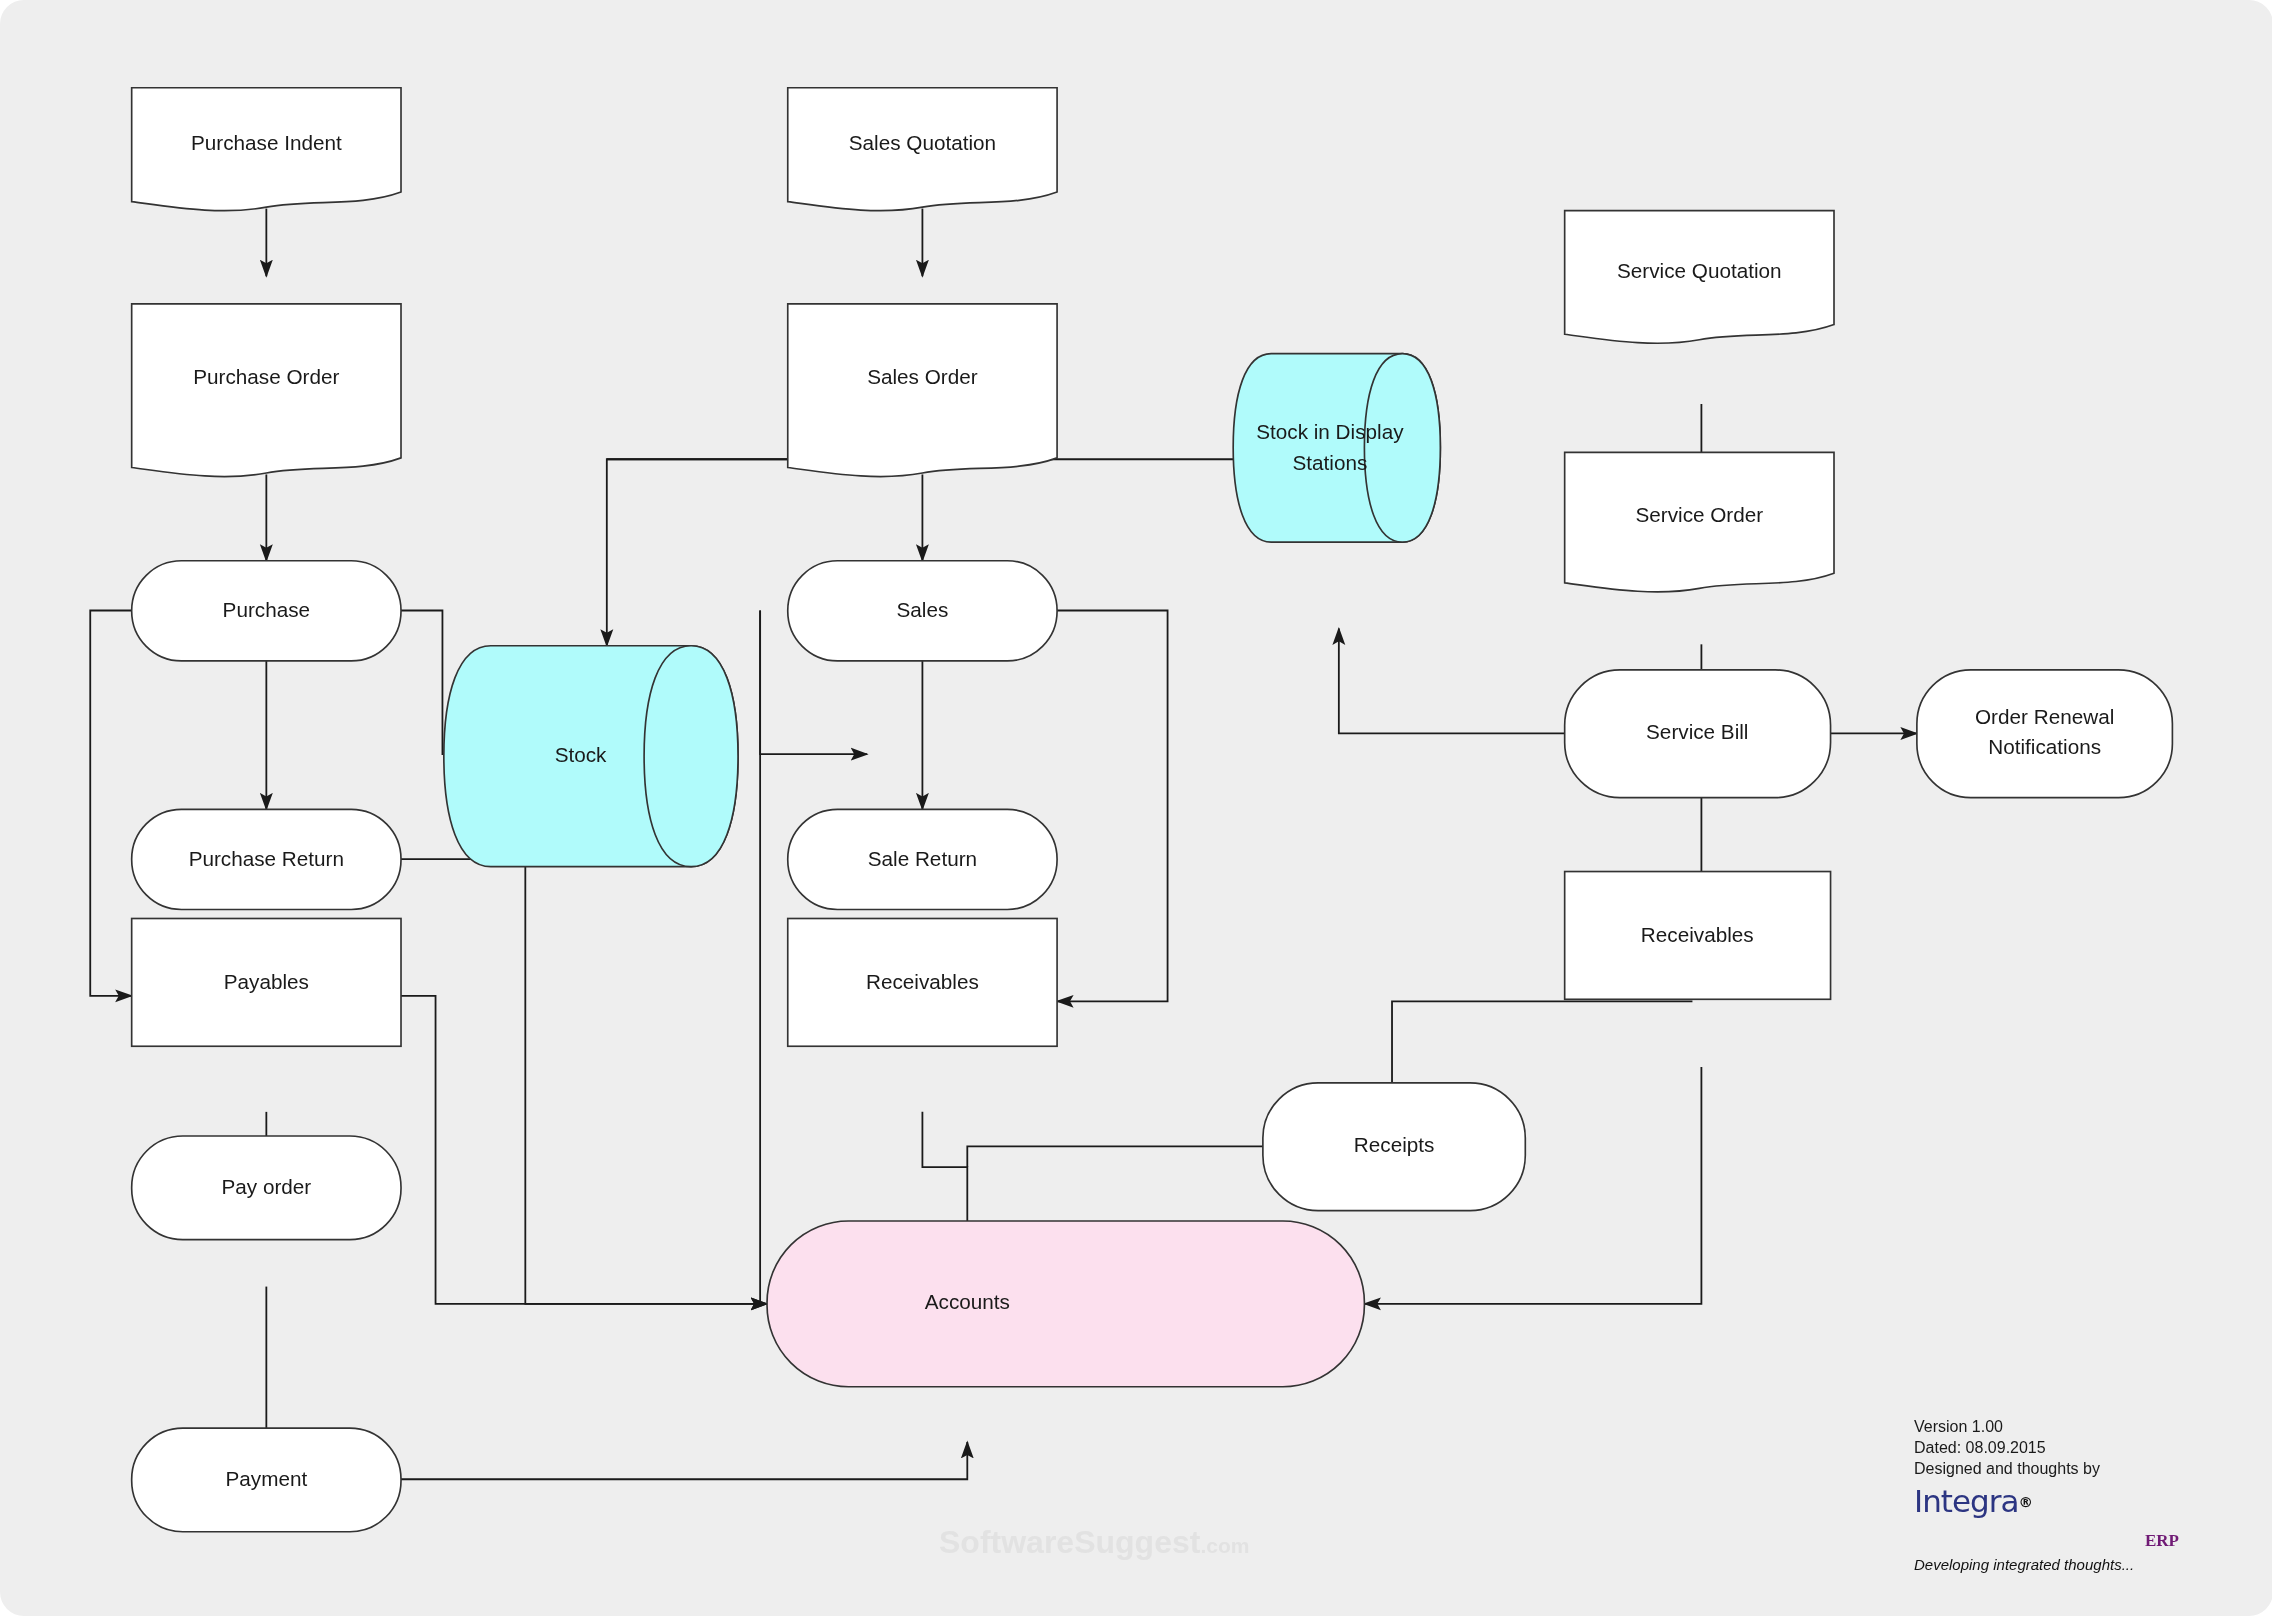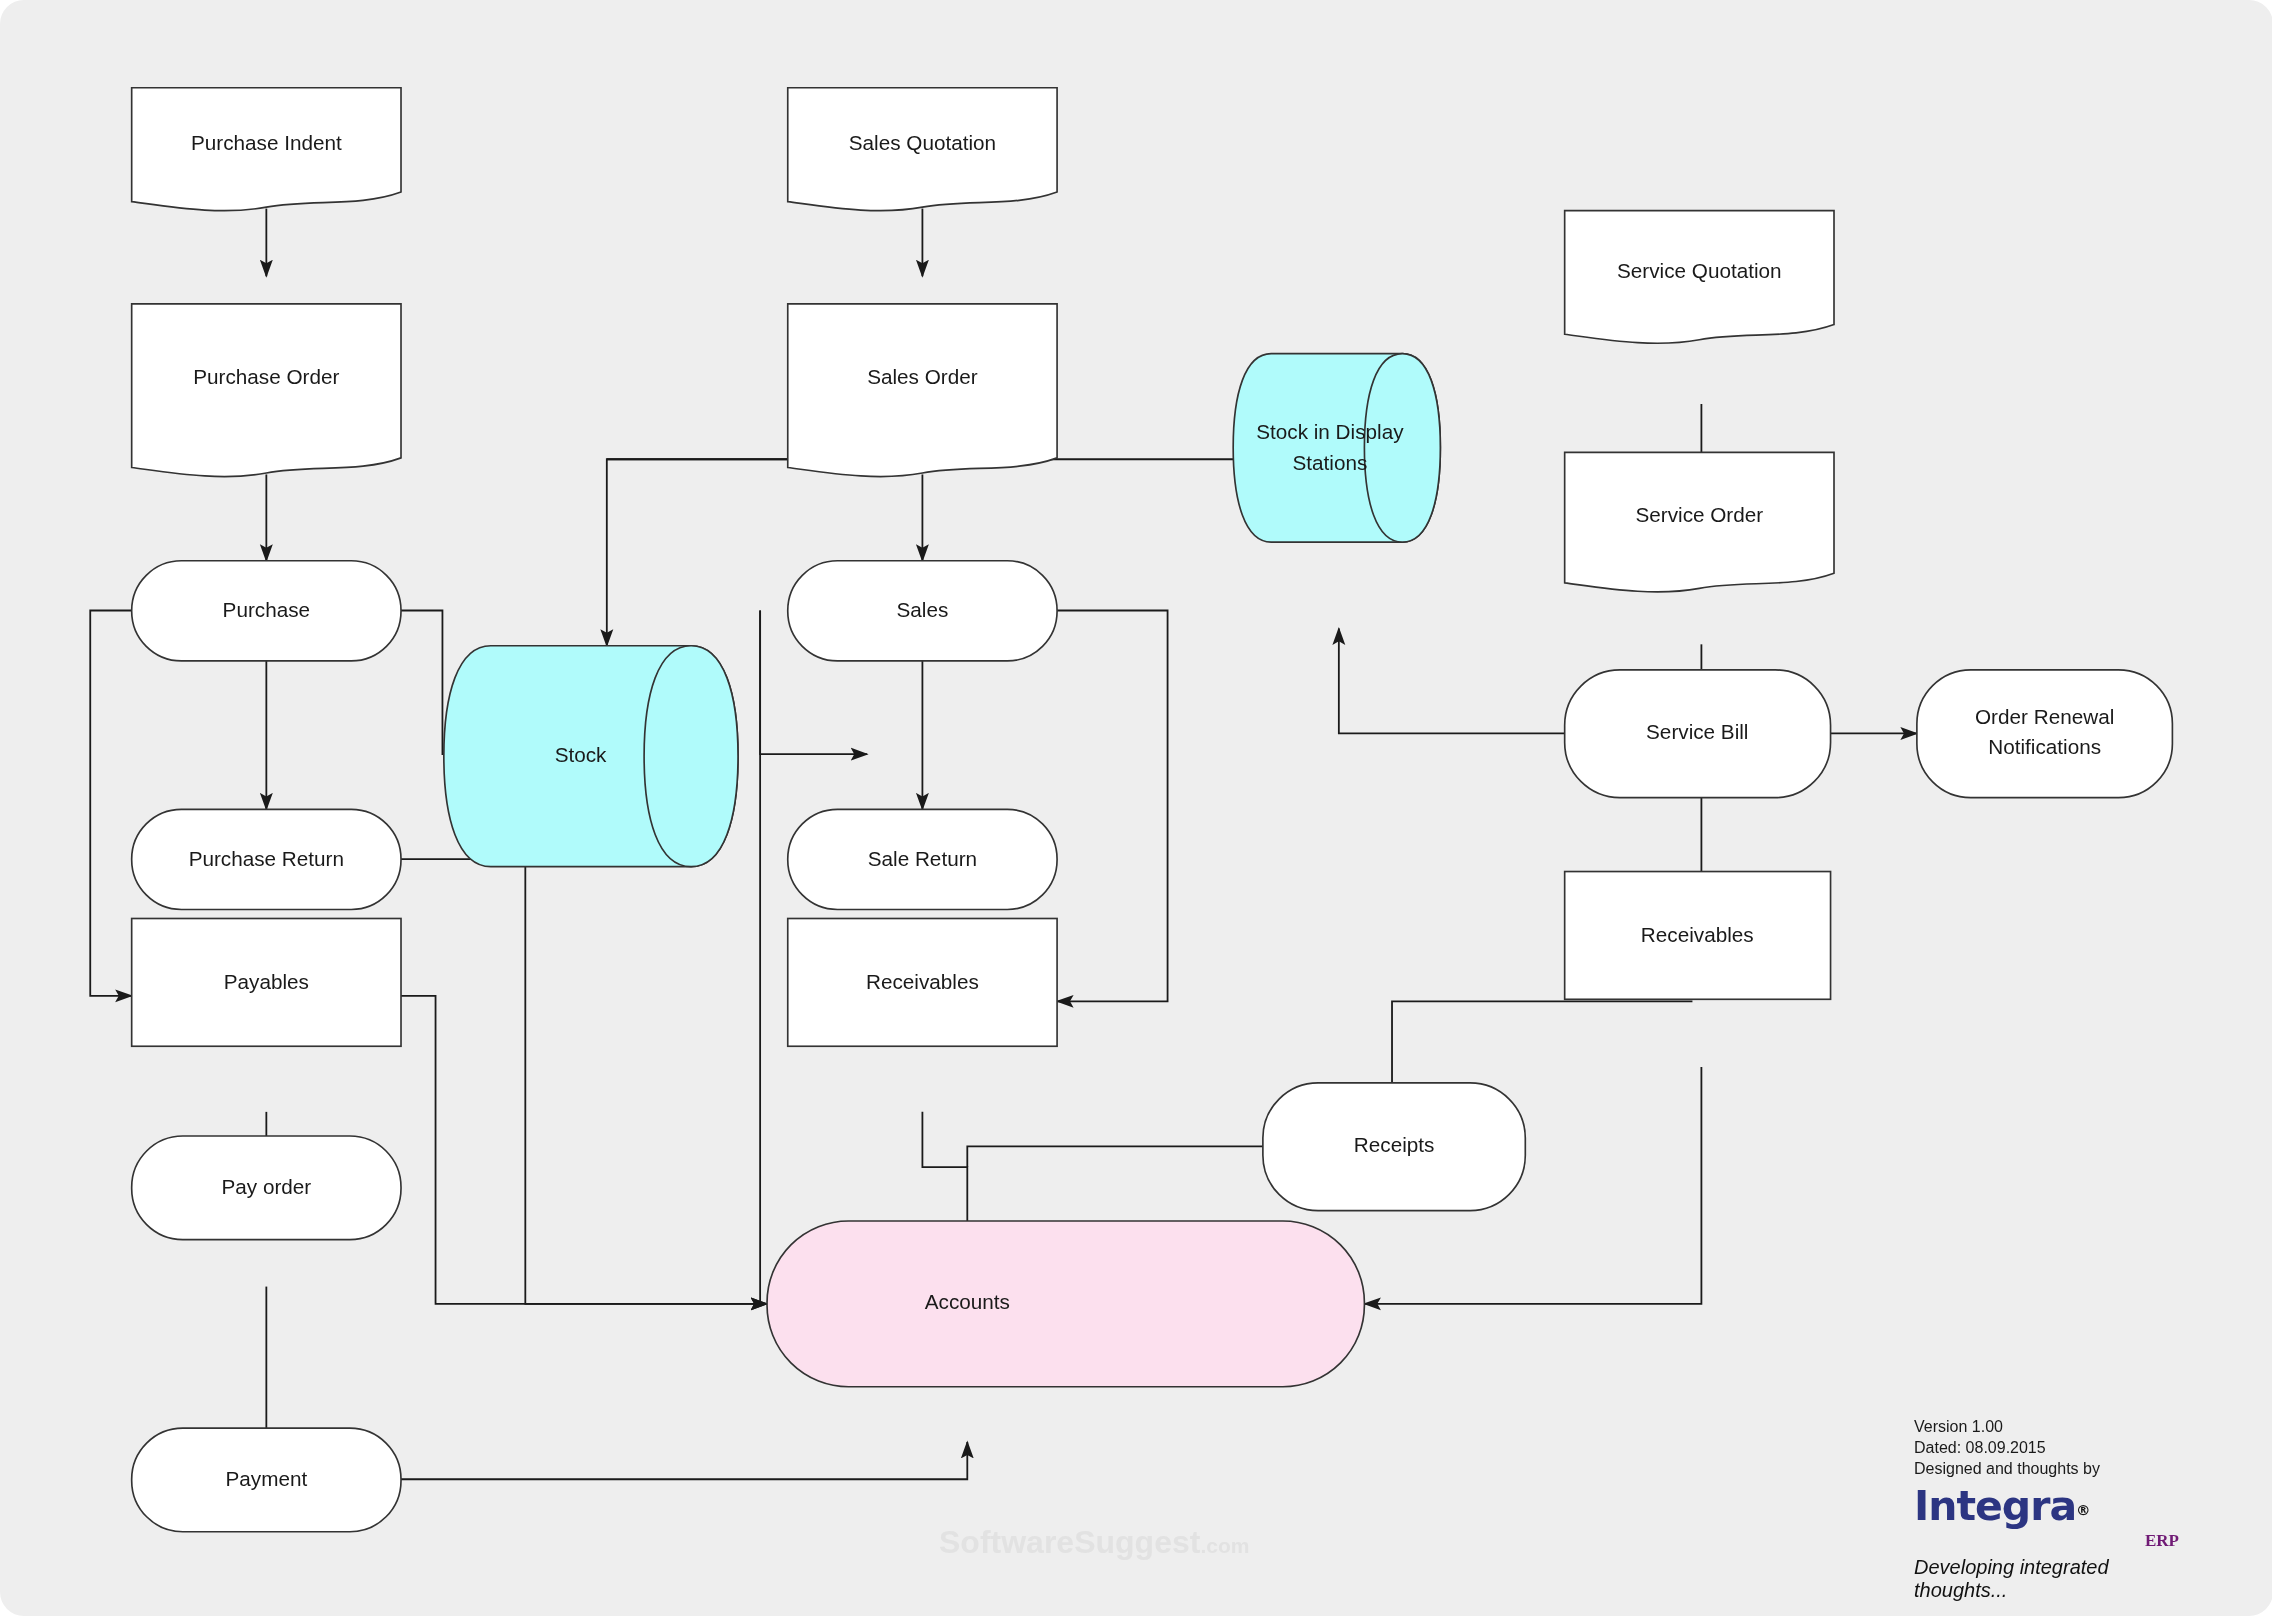--- a/index.html
+++ b/index.html
@@ -48,22 +48,22 @@
     color: #1a1a1a;
     line-height: 1.32;
   }
   #logo-wrap {
     margin-top: 7px;
     position: relative;
     height: 59px;
   }
   #logo-word {
     font-family: "DejaVu Sans", sans-serif;
-    font-size: 41px;
-    font-weight: bold;
+    font-size: 31px;
+    font-weight: normal;
     color: #2c3582;
     letter-spacing: -1px;
     line-height: 1;
     display: inline-block;
   }
   #logo-reg {
     font-size: 14.5px;
     color: #111111;
     vertical-align: super;
     font-weight: bold;
@@ -75,21 +75,21 @@
     font-weight: bold;
     color: #701a75;
     position: absolute;
     right: 25px;
     bottom: -5.5px;
     letter-spacing: 0px;
   }
   #tagline {
     margin-top: 11px;
     font-style: italic;
-    font-size: 20px;
+    font-size: 15px;
     color: #111111;
   }
   #watermark {
     position: absolute;
     left: 939px;
     top: 1524px;
     font-family: "Liberation Sans", sans-serif;
     font-size: 32px;
     font-weight: bold;
     color: #e2e2e2;

